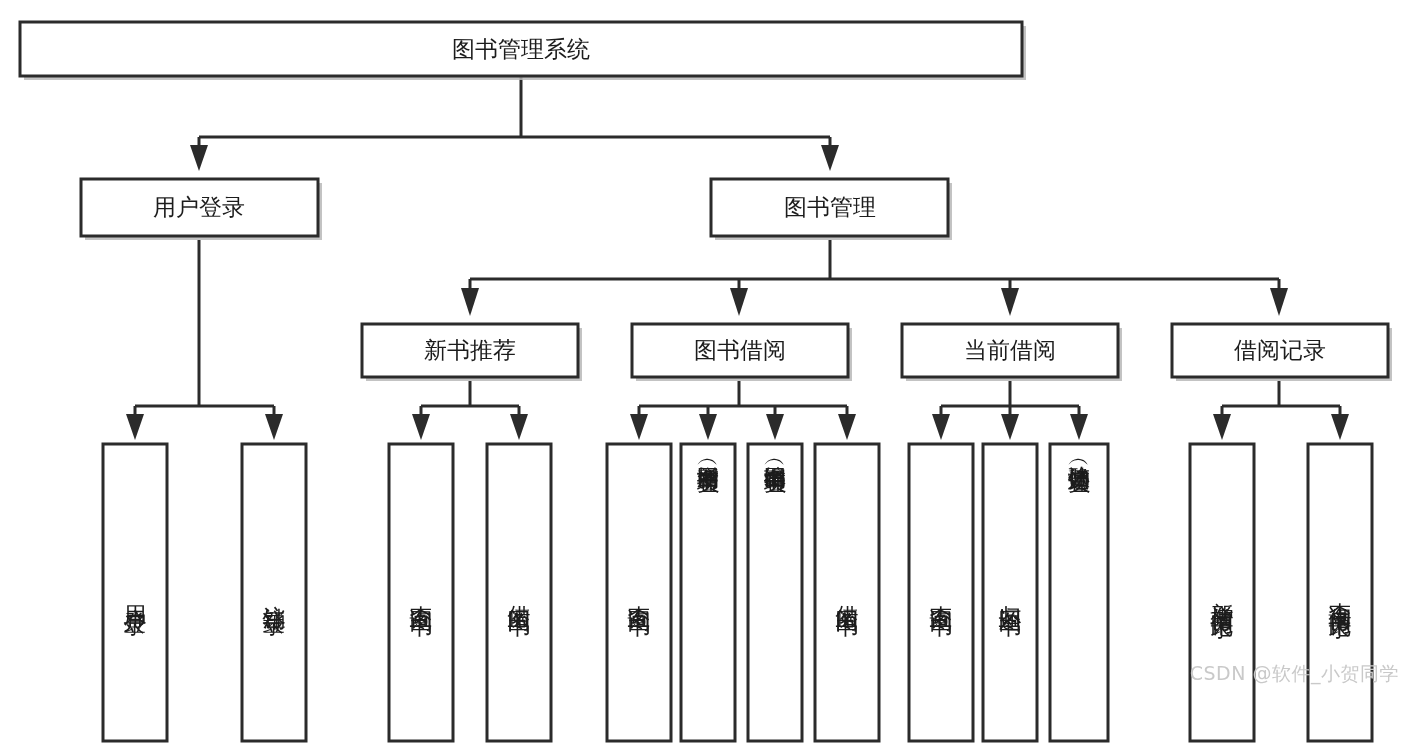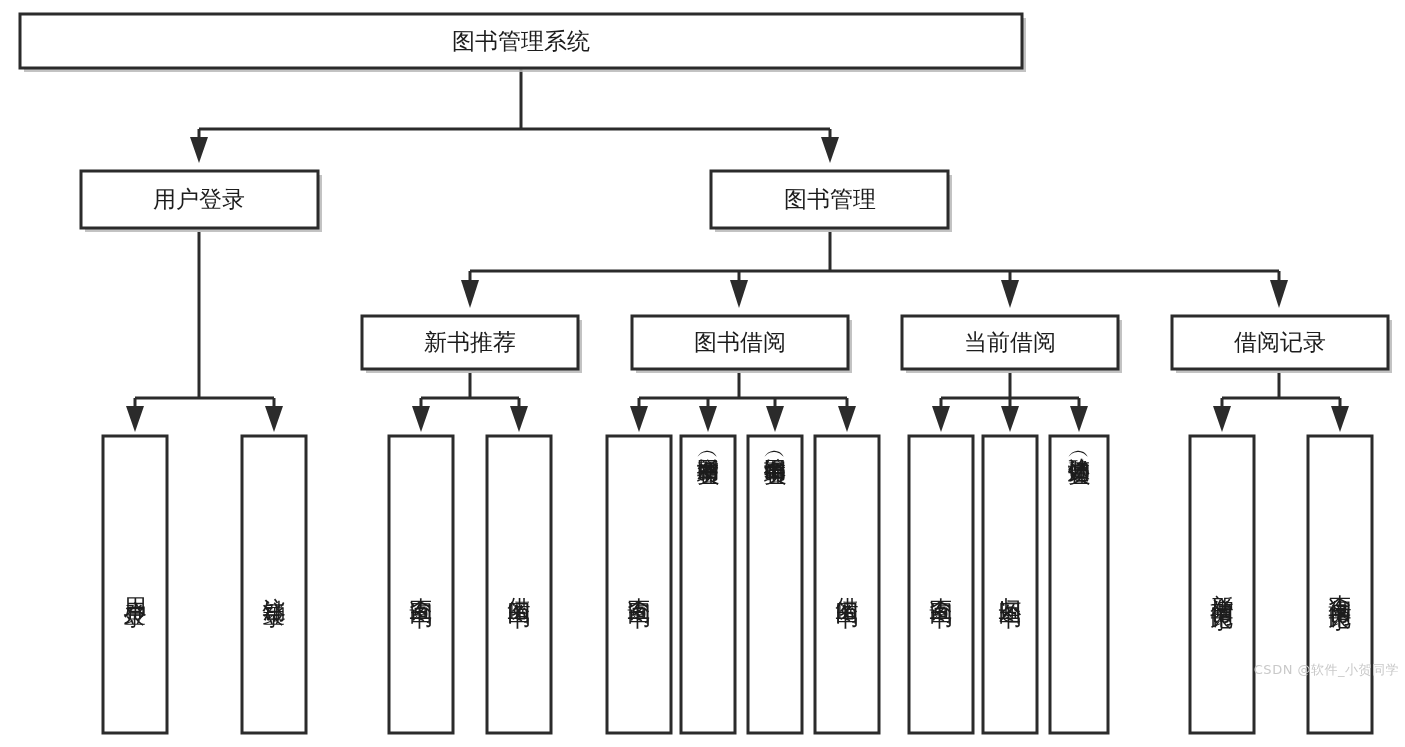--- a/index.html
+++ b/index.html
@@ -10,21 +10,21 @@
   body {
     width: 1405px;
     height: 747px;
     font-family: "Liberation Sans", "DejaVu Sans", sans-serif;
     overflow: hidden;
     position: relative;
   }
   #diagram-root {
     position: absolute;
     left: 0;
-    top: 0;
+    top: 8px;
     width: 1405px;
     height: 683px;
   }
   svg { display: block; }
 
   .node-rect {
     fill: #ffffff;
     stroke: #2b2b2b;
     stroke-width: 3;
   }
@@ -64,21 +64,21 @@
     letter-spacing: 3px;
     color: #1c1c1c;
     white-space: nowrap;
   }
   .vlabel.tight { letter-spacing: 1px; font-size: 22px; }
   .watermark {
     position: absolute;
     right: 6px;
     bottom: 4px;
     font-family: "DejaVu Sans", "Liberation Sans", sans-serif;
-    font-size: 13px;
+    font-size: 19px;
     color: #c9c9c9;
     white-space: nowrap;
     letter-spacing: 0.5px;
   }
 </style>
 </head>
 <body>
 
 <div id="diagram-root">
 

